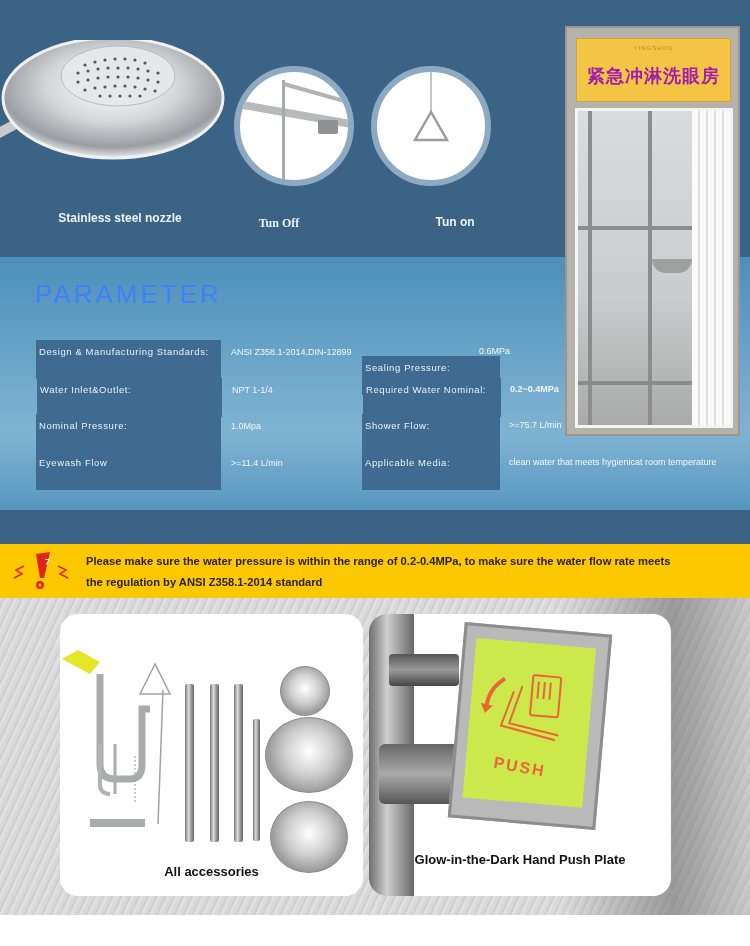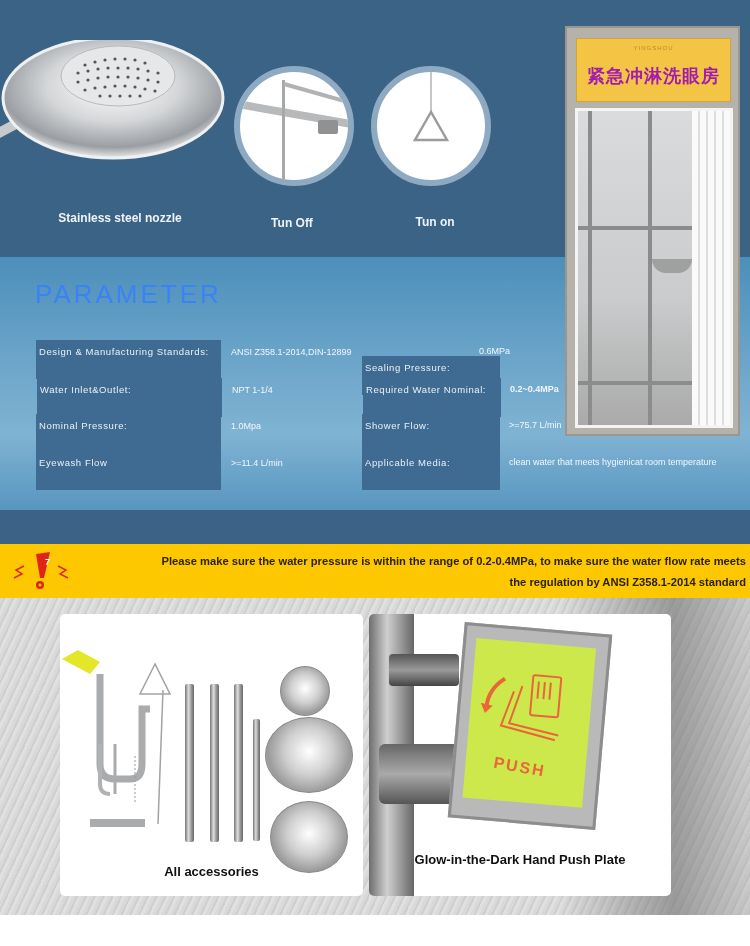--- a/index.html
+++ b/index.html
@@ -27,28 +27,28 @@
     .booth-logo { position: absolute; left: 0; right: 0; top: 6px; text-align: center; color: #b98a2c; font-size: 6px; letter-spacing: 1px; }
     .booth-sign-text { position: absolute; left: 0; right: 0; top: 25px; text-align: center; color: #a21caf; font-weight: bold; font-size: 18px; letter-spacing: 1px; font-family: "DejaVu Sans", sans-serif; }
     .booth-door { position: absolute; left: 8px; top: 80px; width: 158px; height: 320px; background: linear-gradient(180deg, #d9dbdc 0%, #c9cbcc 60%, #a9aaa9 100%); border: 3px solid #f4f4f4; }
     .booth-bar-v { position: absolute; top: 0; bottom: 0; width: 4px; background: #8b8c8b; }
     .booth-bar-h { position: absolute; left: 0; width: 118px; height: 4px; background: #8b8c8b; }
     .booth-fold { position: absolute; right: 0; top: 0; width: 38px; height: 100%; background: repeating-linear-gradient(90deg, #fafafa 0 6px, #dedede 6px 8px); }
     .booth-basin { position: absolute; left: 74px; top: 148px; width: 40px; height: 14px; background: #9fa0a0; border-radius: 0 0 20px 20px; }
 
     
     .warn-band { position: absolute; left: 0; top: 544px; width: 750px; height: 54px; background: #fec800; }
-    .warn-text { position: absolute; left: 86px; top: 551px; width: 660px; color: #2b2200; font-size: 11.2px; font-weight: bold; line-height: 21px; text-align: right; }
+    .warn-text { position: absolute; left: 86px; top: 551px; width: 660px; color: #2b2200; font-size: 11.2px; font-weight: bold; line-height: 21px; }
     .warn-icon { position: absolute; left: 10px; top: 548px; width: 62px; height: 46px; }
 
     
     .bottom-band { position: absolute; left: 0; top: 598px; width: 750px; height: 317px;
       background: repeating-linear-gradient(115deg, #d9d9d9 0 3px, #cfcfcf 3px 5px, #e0e0e0 5px 8px); }
     .bottom-shadow { position: absolute; left: 560px; top: 598px; width: 190px; height: 317px; background: linear-gradient(90deg, rgba(120,120,120,0) 0%, rgba(110,110,110,0.6) 60%, rgba(160,160,160,0.3) 100%); }
-    .card { position: absolute; background: #fff; border-radius: 5px; overflow: hidden; }
+    .card { position: absolute; background: #fff; border-radius: 18px; overflow: hidden; }
     .card-caption { position: absolute; left: 0; right: 0; text-align: center; color: #111; font-weight: bold; font-size: 13px; }
     .pipe { position: absolute; width: 9px; background: linear-gradient(90deg, #777 0%, #ddd 40%, #999 70%, #666 100%); border-radius: 2px; }
     .bowl { position: absolute; border-radius: 50%; background: radial-gradient(circle at 50% 45%, #fff 0%, #cfcfcf 40%, #9a9a9a 70%, #e4e4e4 100%); border: 1px solid #888; }
     .push-plate { position: absolute; left: 456px; top: 628px; width: 148px; height: 196px; background: #b9b9b9; border: 3px solid #8d8d8d; transform: rotate(5deg); }
     .push-inner { position: absolute; left: 10px; top: 12px; right: 12px; bottom: 18px; background: #cde84b; }
     .push-text { position: absolute; left: 28px; top: 116px; color: #e8663a; font-weight: bold; font-size: 16px; letter-spacing: 2px; transform: rotate(5deg); }
     .white-bottom { position: absolute; left: 0; top: 915px; width: 750px; height: 31px; background: #fff; }
   </style>
 </head>
 <body>
@@ -111,29 +111,29 @@
 <div class="feature-label" style="left:40px; top:211px; width:160px;">Stainless steel nozzle</div>
 
 <div class="circle" style="left:234px; top:66px;">
   <svg width="108" height="108" viewBox="0 0 108 108">
     <rect x="-5" y="38" width="120" height="8" fill="#b7b9bb" transform="rotate(10 54 42)"></rect>
     <rect x="42" y="8" width="3" height="100" fill="#a6a8aa"></rect>
     <rect x="78" y="48" width="20" height="14" fill="#8f9193" rx="2"></rect>
     <line x1="44" y1="12" x2="108" y2="30" stroke="#b0b2b4" stroke-width="4"></line>
   </svg>
 </div>
-<div class="feature-label" style="left:252px; top:216px; width:80px;">Tun Off</div>
+<div class="feature-label" style="left:239px; top:216px; width:80px;font-family:Liberation Serif, serif;">Tun Off</div>
 
 <div class="circle" style="left:371px; top:66px;">
   <svg width="108" height="108" viewBox="0 0 108 108">
     <line x1="54" y1="0" x2="54" y2="40" stroke="#c4c6c8" stroke-width="2"></line>
     <polygon points="54,40 38,68 70,68" fill="none" stroke="#9a9c9e" stroke-width="2.5"></polygon>
   </svg>
 </div>
-<div class="feature-label" style="left:395px; top:215px; width:80px;">Tun on</div>
+<div class="feature-label" style="left:415px; top:215px; width:80px;">Tun on</div>
 
 <div class="param-band"></div>
 <div class="param-title">PARAMETER</div>
 
 <div class="param-label" style="left:36px; top:340px; width:185px;">Design &amp; Manufacturing Standards:</div>
 <div class="param-value" style="left:231px; top:347px;">ANSI Z358.1-2014,DIN-12899</div>
 
 <div class="param-label" style="left:37px; top:378px; width:185px;">Water Inlet&amp;Outlet:</div>
 <div class="param-value" style="left:232px; top:385px;">NPT 1-1/4</div>
 

